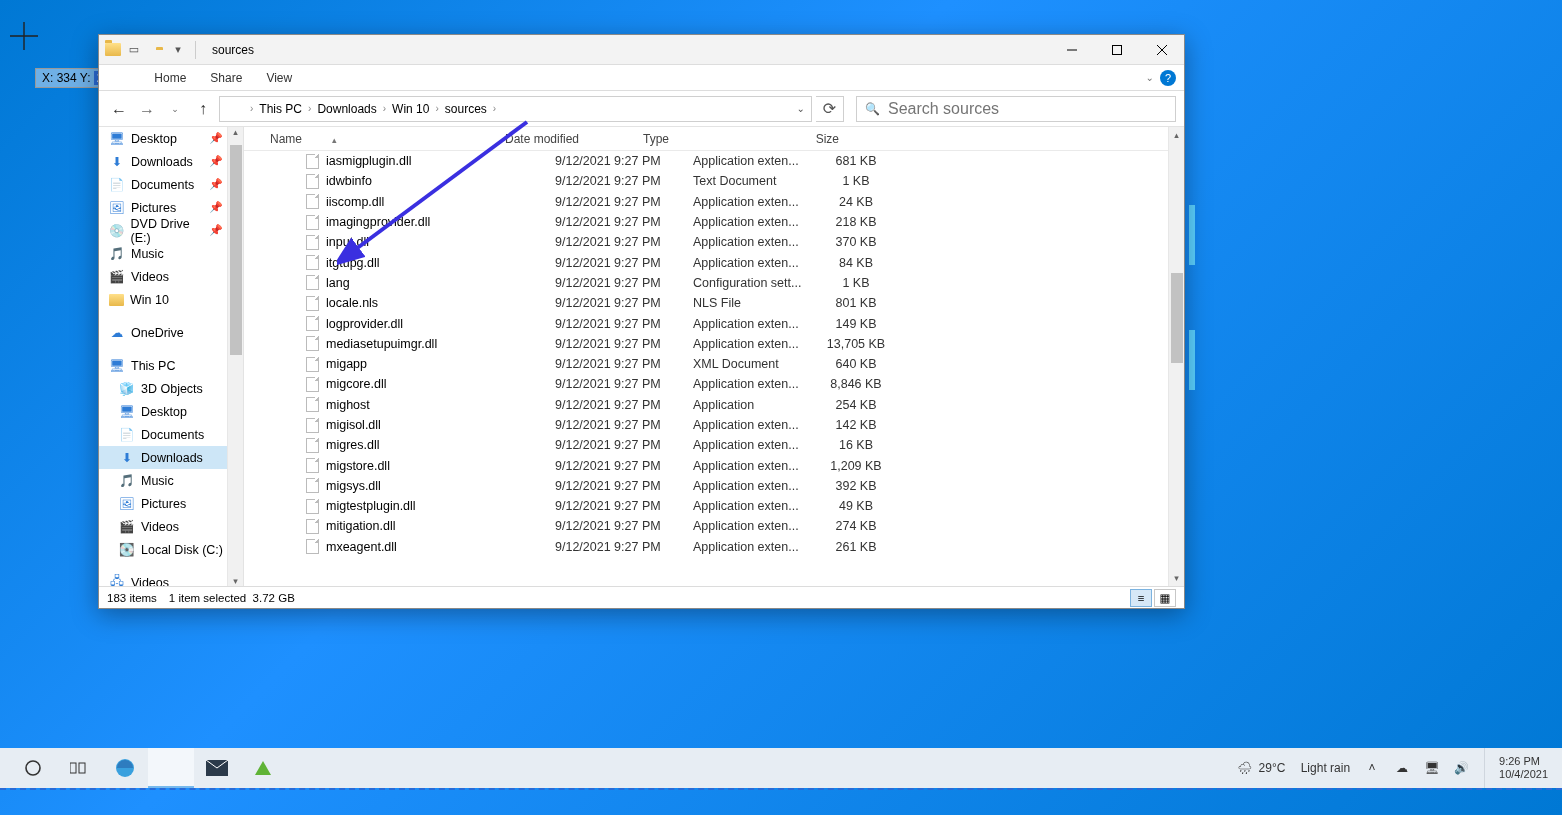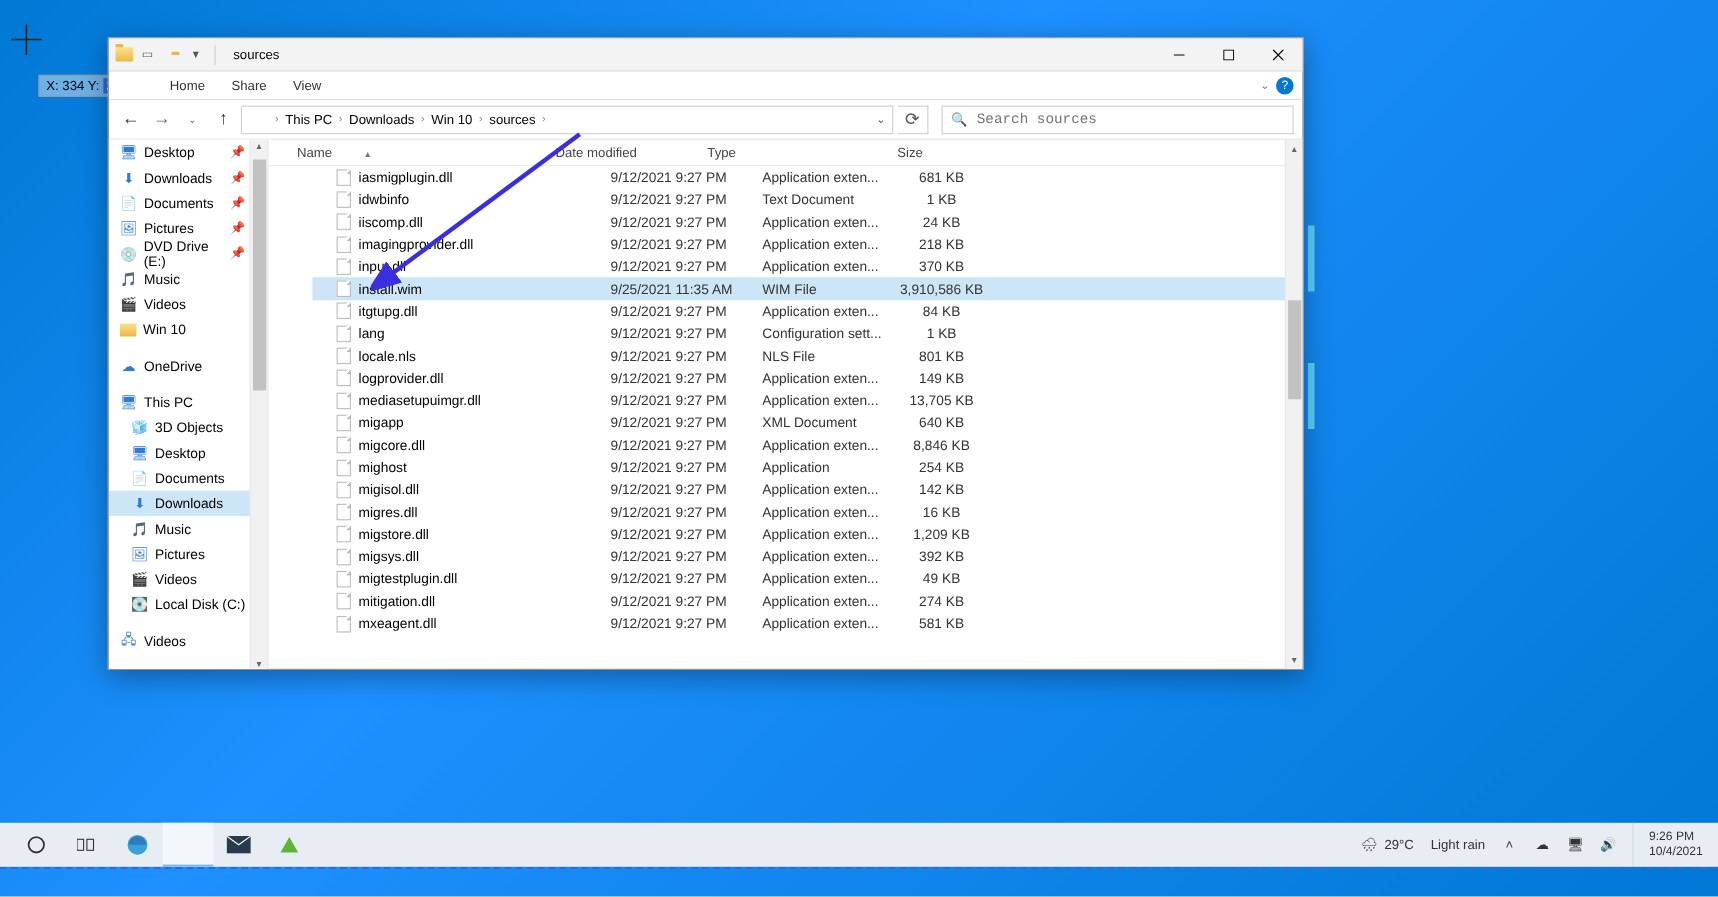--- a/index.html
+++ b/index.html
@@ -38,21 +38,21 @@
 .navbar { height:36px; display:flex; align-items:center; gap:4px; padding:0 8px; border-bottom:1px solid #e3e3e3; }
 .navbtn { width:24px; height:24px; display:flex; align-items:center; justify-content:center; color:#6b6b6b; }
 .navbtn.enabled { color:#303030; }
 .bcwrap { flex:1; display:flex; align-items:center; height:26px; border:1px solid #cfcfcf; background:#fff; }
 .bcwrap .ficon { margin:0 6px; }
 .bcwrap .sep { color:#888; padding:0 4px; font-size:10px; }
 .bcwrap .crumb { font-size:12px; padding:0 2px; }
 .bcwrap .drop { margin-left:auto; padding:0 6px; color:#555; font-size:10px; }
 .refresh { width:28px; height:26px; border:1px solid #cfcfcf; border-left:none; display:flex; align-items:center; justify-content:center; color:#555; }
 .searchbox { width:320px; height:26px; border:1px solid #cfcfcf; margin-left:8px; display:flex; align-items:center; padding:0 8px; color:#777; font-size:12px; gap:8px; }
-.searchbox input { border:none; outline:none; flex:1; font-size:13px;font-family:Liberation Mono, monospace; }
+.searchbox input { border:none; outline:none; flex:1; font-size:16px; }
 
 
 .body { flex:1; display:flex; min-height:0; }
 .navpane { width:145px; border-right:1px solid #e3e3e3; background:#fff; overflow:hidden; font-size:12.5px; position:relative; }
 .navpane .scroll { position:absolute; right:0; top:0; width:16px; height:100%; background:#f1f1f1; border-left:1px solid #e7e7e7; }
 .navpane .scroll .thumb { position:absolute; left:2px; width:12px; background:#c2c2c2; }
 .navitem { display:flex; align-items:center; gap:6px; height:23px; padding-left:10px; }
 .navitem.sel { background:#cde6f7; }
 .navitem .pin { margin-left:auto; margin-right:20px; color:#888; font-size:11px; }
 .navitem.head { font-weight:400; }
@@ -325,29 +325,20 @@
           </div>
           <div class="row">
             <span class="ico">
               <span class="file-ico"></span>
             </span>
   <span class="c-name">input.dll</span>
   <span class="c-date">9/12/2021 9:27 PM</span>
   <span class="c-type">Application exten...</span>
   <span class="c-size">370 KB</span>
           </div>
-          <div class="row sel">
-            <span class="ico">
-              <span class="file-ico"></span>
-            </span>
-  <span class="c-name">install.wim</span>
-  <span class="c-date">9/25/2021 11:35 AM</span>
-  <span class="c-type">WIM File</span>
-  <span class="c-size">3,910,586 KB</span>
-          </div>
           <div class="row">
             <span class="ico">
               <span class="file-ico"></span>
             </span>
   <span class="c-name">itgtupg.dll</span>
   <span class="c-date">9/12/2021 9:27 PM</span>
   <span class="c-type">Application exten...</span>
   <span class="c-size">84 KB</span>
           </div>
           <div class="row">
@@ -467,21 +458,21 @@
   <span class="c-type">Application exten...</span>
   <span class="c-size">274 KB</span>
           </div>
           <div class="row">
             <span class="ico">
               <span class="file-ico"></span>
             </span>
   <span class="c-name">mxeagent.dll</span>
   <span class="c-date">9/12/2021 9:27 PM</span>
   <span class="c-type">Application exten...</span>
-  <span class="c-size">581 KB</span>
+  <span class="c-size">261 KB</span>
           </div>
         </div>
 
       <svg class="arrow-anno" style="left:93px; top:-10px;" width="200" height="160">
         <defs>
             <marker id="ah" markerWidth="10" markerHeight="10" refX="2" refY="3" orient="auto">
               <path d="M0,0 L0,6 L8,3 z" fill="#3a2fe0"></path>
             </marker>
           </defs>
         <line x1="190" y1="5" x2="15" y2="135" stroke="#3a2fe0" stroke-width="4" marker-end="url(#ah)"></line>
@@ -489,20 +480,28 @@
       <div class="vscroll">
         <div class="up">▴</div>
           <div class="track">
             <div class="thumb" style="top:130px;height:90px"></div>
           </div>
           <div class="dn" style="position:absolute;bottom:0;width:100%">▾</div>
       </div>
     </div>
   </div>
 
+  <div class="statusbar">
+    <span>183 items</span>
+    <span><span>1 item selected</span>&nbsp;&nbsp;<span>3.72 GB</span></span>
+    <div class="right">
+      <div class="viewbtn active">≡</div>
+      <div class="viewbtn">▦</div>
+    </div>
+  </div>
 </div>
 
 <div class="dotted-border"></div>
 
 <div class="taskbar">
   <div class="tbtn">
       <svg width="18" height="18" viewBox="0 0 18 18">
         <circle cx="9" cy="9" r="7" fill="none" stroke="#333" stroke-width="1.6"></circle>
       </svg>
     </div>

